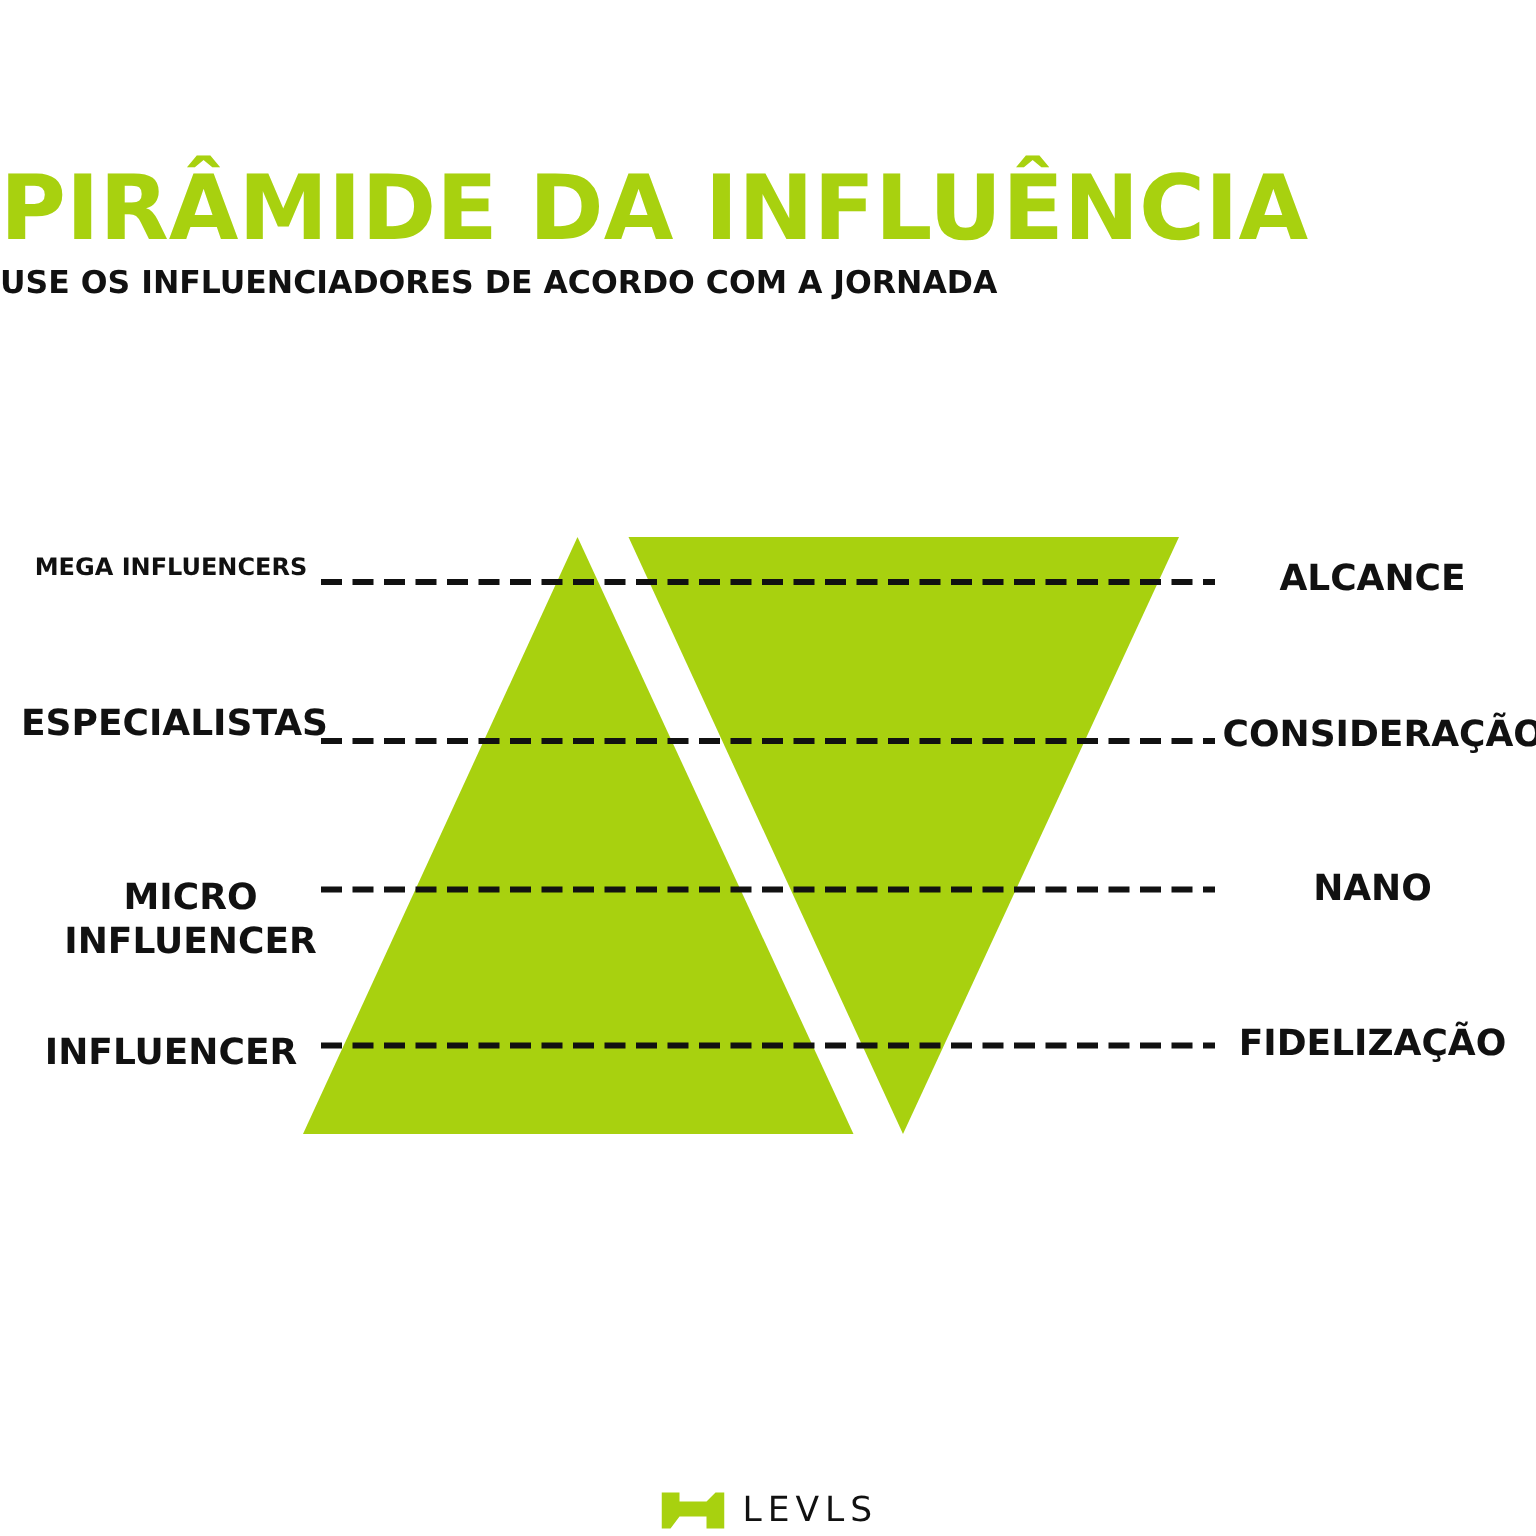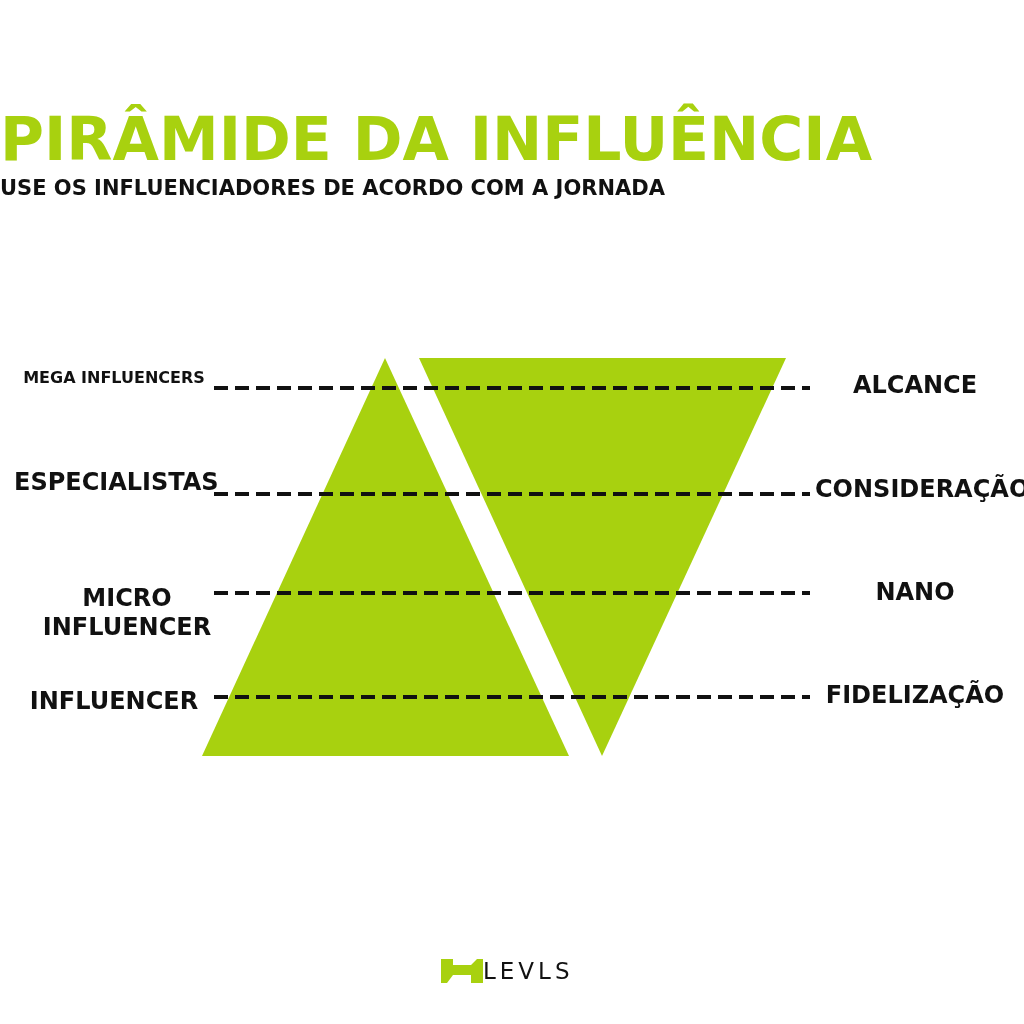--- a/index.html
+++ b/index.html
@@ -5,21 +5,21 @@
     html, body { margin:0; padding:0; }
     body { width:1024px; height:1024px; background:#ffffff; position:relative; overflow:hidden;
            font-family:"DejaVu Sans", sans-serif; }
     .title { position:absolute; left:0; right:0; top:104px; font-weight:bold;
              font-size:60px; letter-spacing:0px; color:#a8d10f; line-height:70px; }
     .subtitle { position:absolute; left:0; right:0; top:174px; font-weight:bold;
                 font-size:21px; color:#111; line-height:28px; }
     svg.diagram { position:absolute; left:0; top:0; }
     .lbl { position:absolute; font-weight:bold; color:#111; text-align:center; font-size:24px; line-height:29px; }
     .lbl.small { font-size:16px; line-height:24px; }
-    .logo { position:absolute; left:441px; top:958px; display:flex; align-items:center; gap:0; }
+    .logo { position:absolute; left:441px; top:994px; display:flex; align-items:center; gap:12px; }
     .logo-text { font-family:"DejaVu Sans", sans-serif; font-size:23px; letter-spacing:4px; color:#111; font-weight:normal; }
   </style>
 </head>
 <body>
 
 <div class="title">PIRÂMIDE DA INFLUÊNCIA</div>
 <div class="subtitle">USE OS INFLUENCIADORES DE ACORDO COM A JORNADA</div>
 
 <svg class="diagram" width="1024" height="1024" viewBox="0 0 1024 1024">
   <polygon points="385,358 569,756 202,756" fill="#a8d10f"></polygon>

